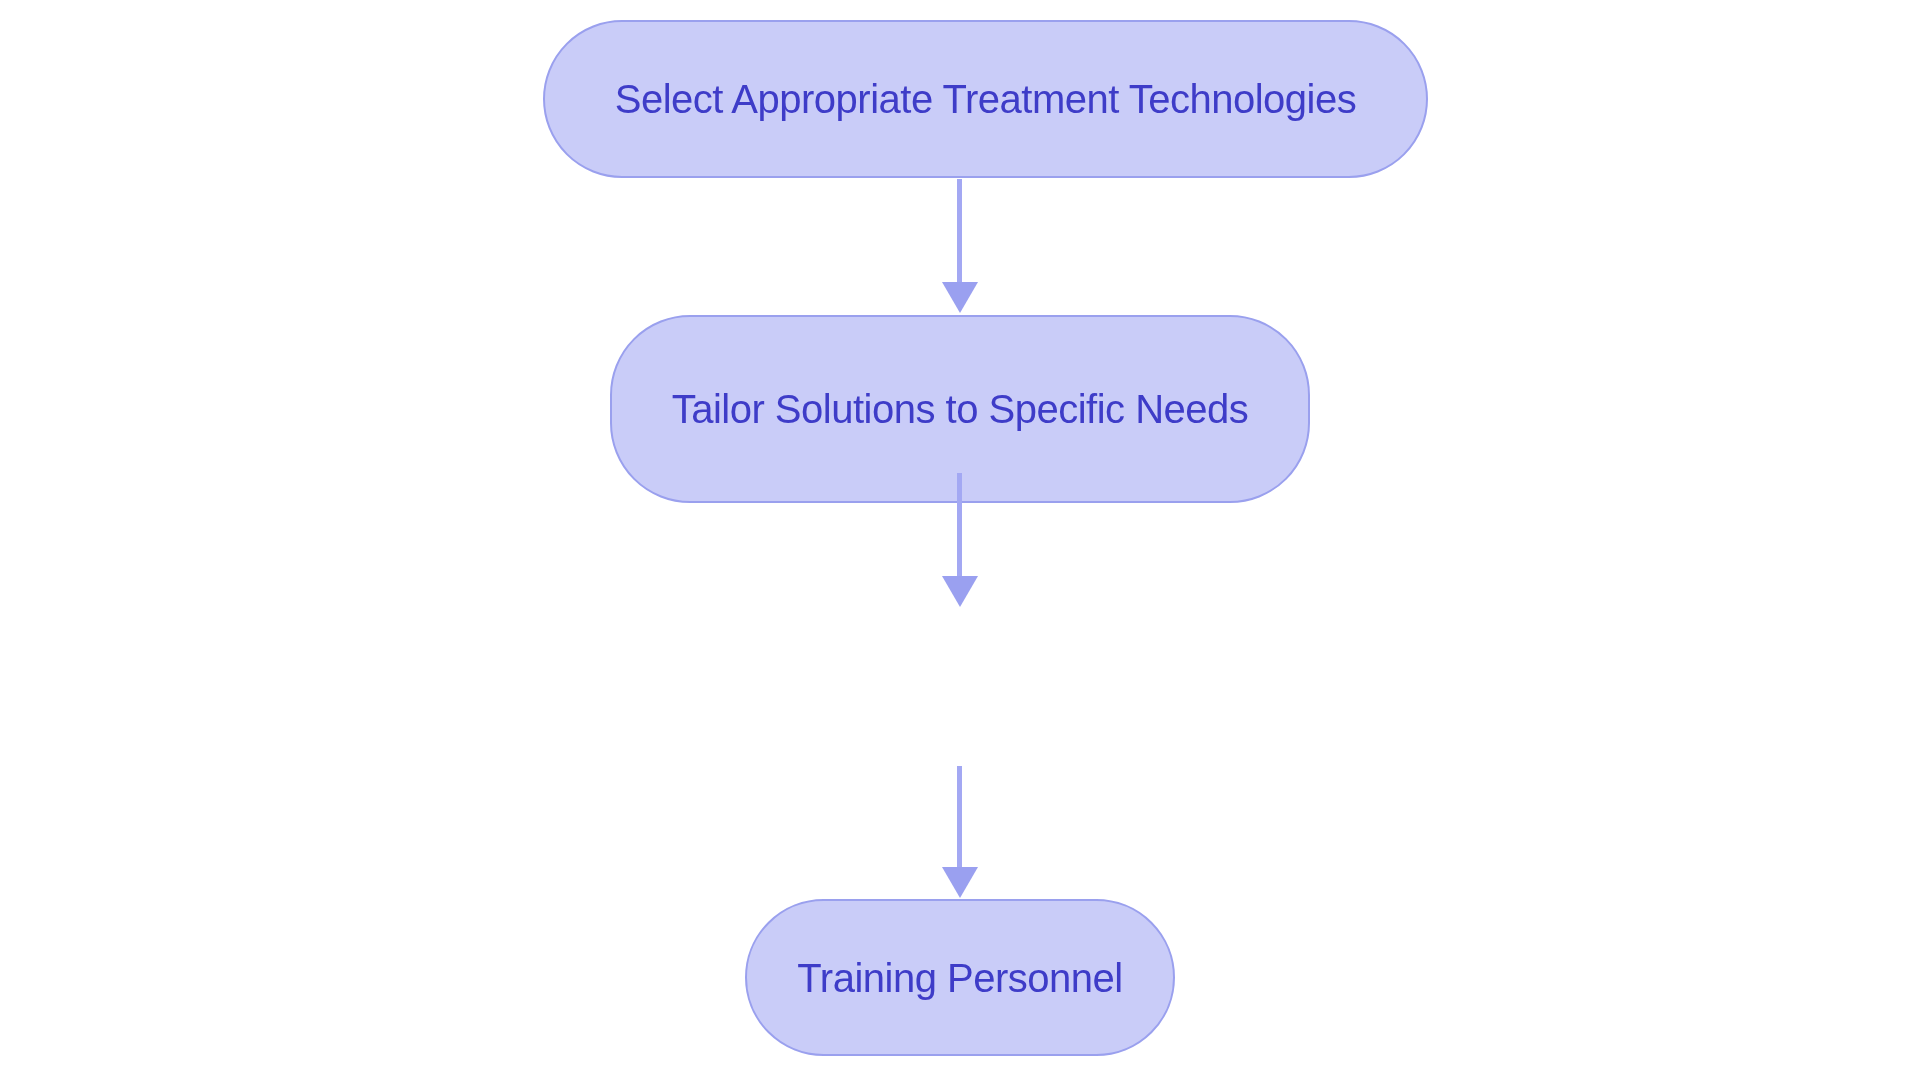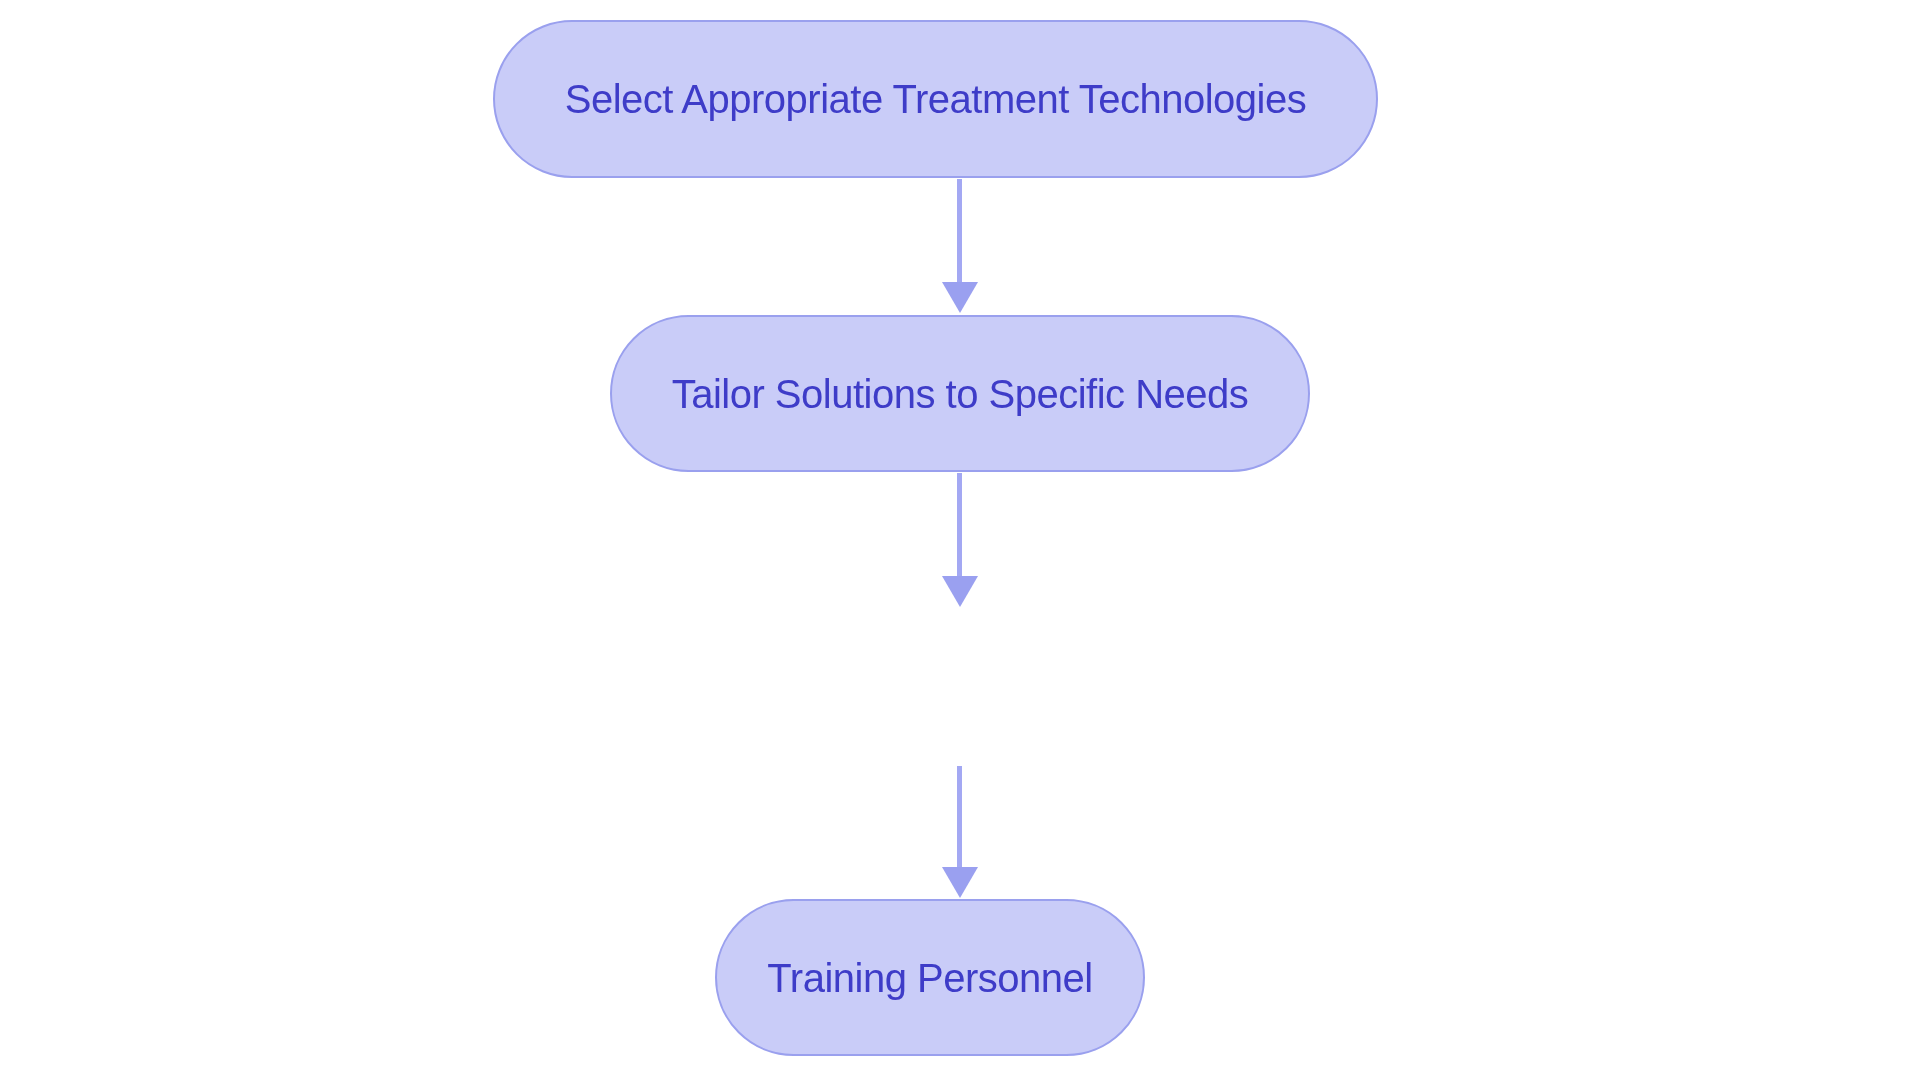--- a/index.html
+++ b/index.html
@@ -23,24 +23,24 @@
     border-radius: 80px;
     display: flex;
     align-items: center;
     justify-content: center;
     text-align: center;
     color: #3e3cc8;
     font-size: 40px;
     letter-spacing: -0.5px;
     line-height: 1.2;
   }
-  .node-1 { left: 493px; top: 20px;  width: 885px; height: 158px; }
-  .node-2 { left: 610px; top: 315px; width: 700px; height: 157px; }
+  .node-1 { left: 543px; top: 20px;  width: 885px; height: 158px; }
+  .node-2 { left: 610px; top: 315px; width: 700px; height: 188px; }
   .node-3 { left: 715px; top: 608px; width: 490px; height: 157px; }
-  .node-4 { left: 715px; top: 899px; width: 430px; height: 157px; }
+  .node-4 { left: 745px; top: 899px; width: 430px; height: 157px; }
 
   .edge-line {
     position: absolute;
     left: 957px;
     width: 5px;
     background: #a3a8f3;
   }
   .edge-line-1 { top: 179px; height: 104px; }
   .edge-line-2 { top: 473px; height: 104px; }
   .edge-line-3 { top: 766px; height: 102px; }

